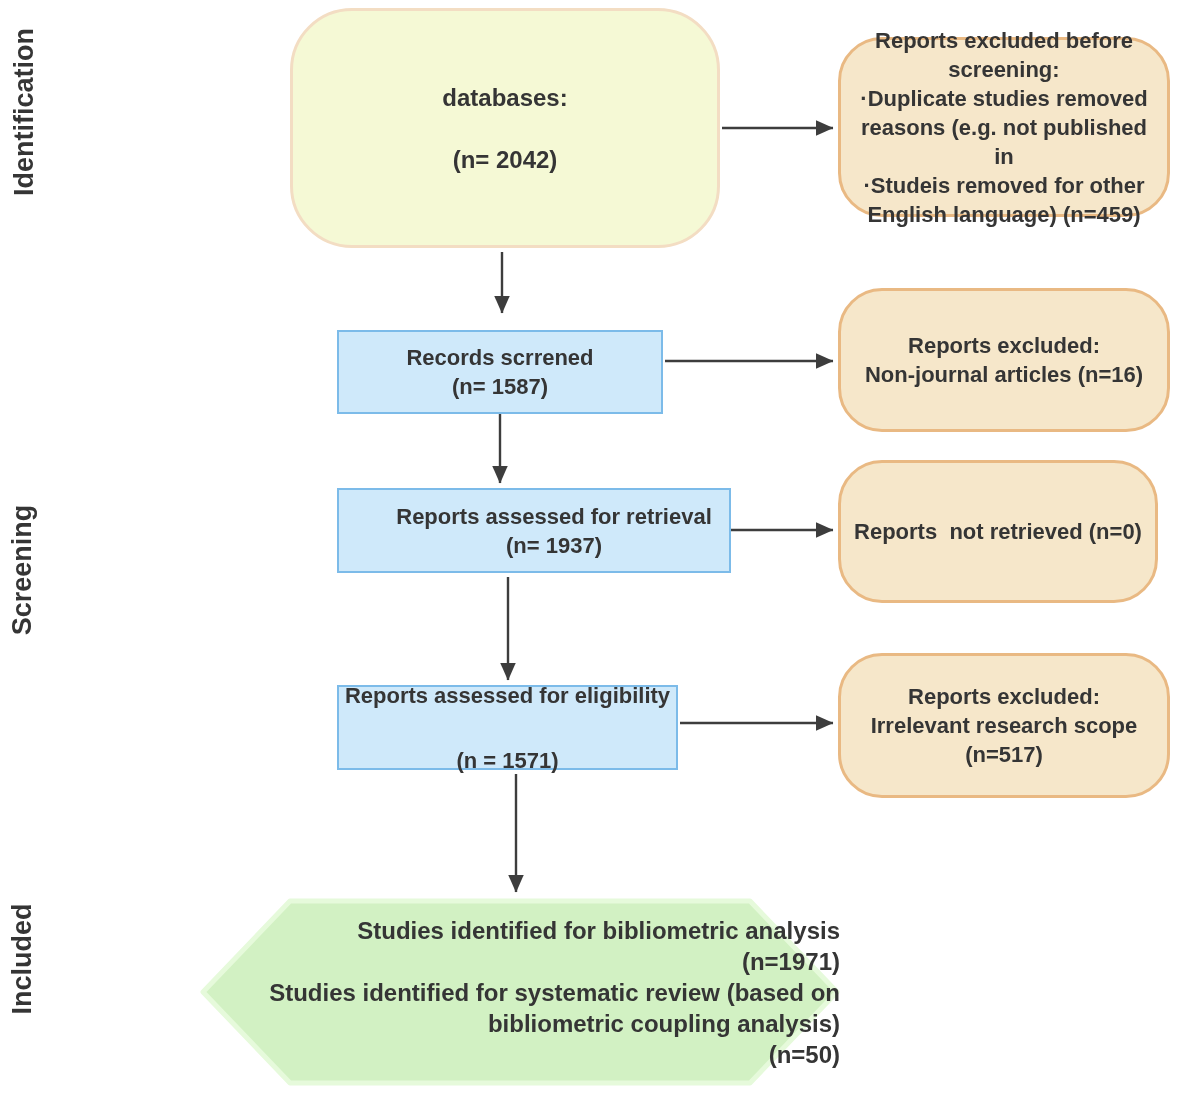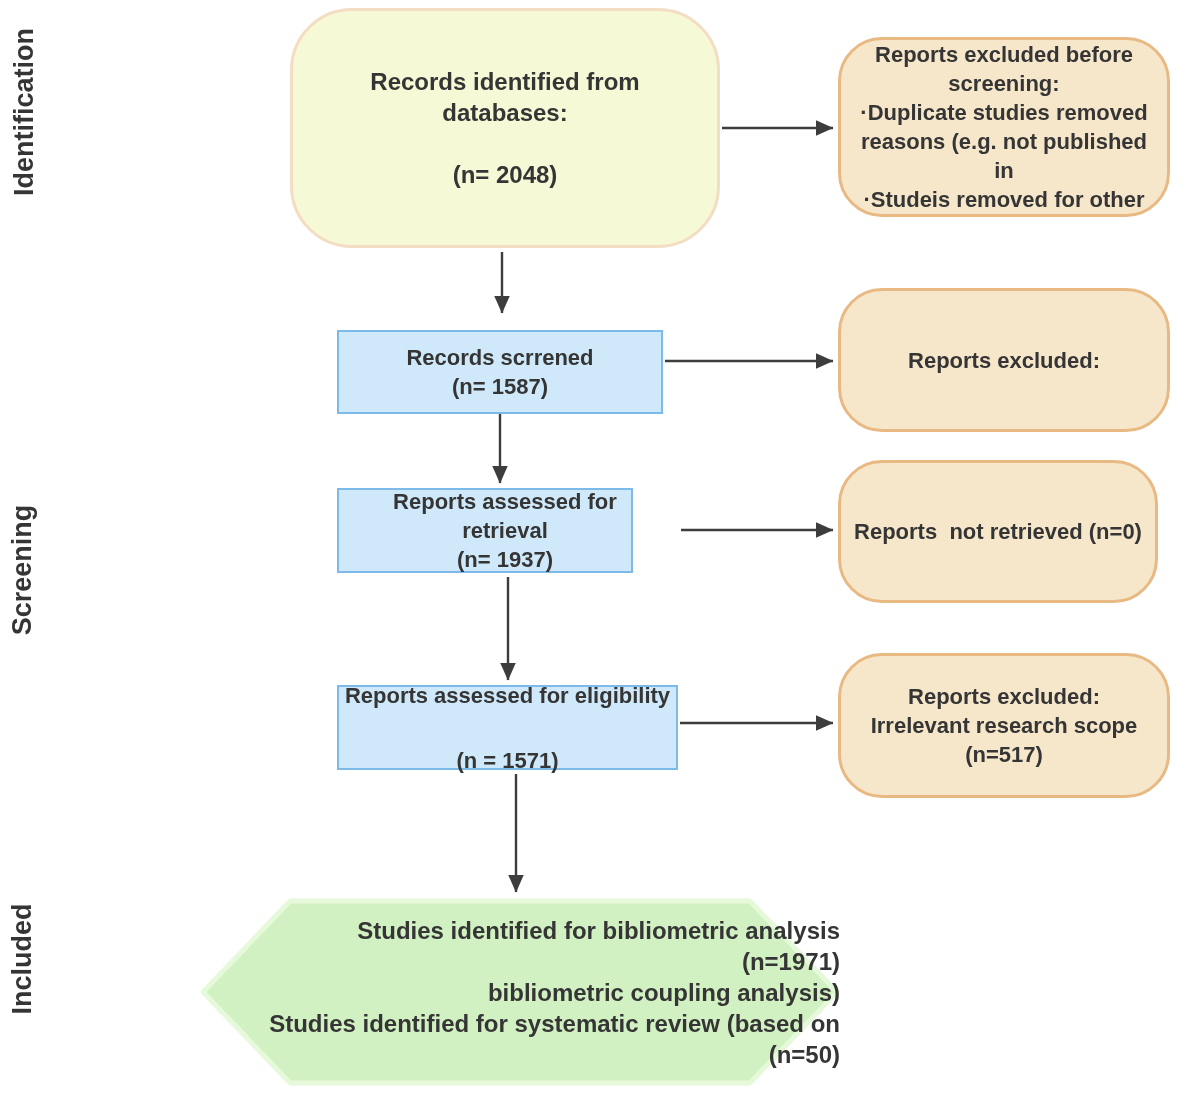--- a/index.html
+++ b/index.html
@@ -72,44 +72,45 @@
     <line x1="508" y1="577" x2="508" y2="680" marker-end="url(#arw)"></line>
     <line x1="680" y1="723" x2="833" y2="723" marker-end="url(#arw)"></line>
     <line x1="516" y1="774" x2="516" y2="892" marker-end="url(#arw)"></line>
   </svg>
 
   <div class="stage-label" style="left:24px;top:112px;">Identification</div>
   <div class="stage-label" style="left:22px;top:570px;">Screening</div>
   <div class="stage-label" style="left:22px;top:959px;">Included</div>
 
   <div class="box pill" style="left:290px;top:8px;width:430px;height:240px;">
-    <div class="line">Records identified from</div>
     <div class="line">databases:</div>
     <div class="line"></div>
-    <div class="line">(n= 2048)</div>
+    <div class="line">(n= 2042)</div>
   </div>
 
   <div class="box rounded" style="left:838px;top:37px;width:332px;height:180px;">
     <div class="line">Reports excluded before</div>
     <div class="line">screening:</div>
     <div class="line">·Duplicate studies removed</div>
     <div class="line">reasons (e.g. not published in</div>
     <div class="line">·Studeis removed for other</div>
+    <div class="line">English language) (n=459)</div>
   </div>
 
   <div class="box rect" style="left:337px;top:318px;width:326px;height:84px;margin-top:12px;">
     <div class="line">Records scrrened</div>
     <div class="line">(n= 1587)</div>
   </div>
 
   <div class="box rounded" style="left:838px;top:288px;width:332px;height:144px;">
     <div class="line">Reports excluded:</div>
+    <div class="line">Non-journal articles (n=16)</div>
   </div>
 
-  <div class="box rect" style="left:337px;top:488px;width:296px;height:85px;padding-left:40px;">
+  <div class="box rect" style="left:337px;top:488px;width:394px;height:85px;padding-left:40px;">
     <div class="line">Reports assessed for retrieval</div>
     <div class="line">(n= 1937)</div>
   </div>
 
   <div class="box rounded" style="left:838px;top:460px;width:320px;height:143px;">
     <div class="line">Reports  not retrieved (n=0)</div>
   </div>
 
   <div class="box rect" style="left:337px;top:685px;width:341px;height:85px;gap:36px;">
     <div class="line">Reports assessed for eligibility</div>
@@ -121,18 +122,18 @@
     <div class="line">Irrelevant research scope</div>
     <div class="line">(n=517)</div>
   </div>
 
   <svg class="hex-shape" viewBox="0 0 640 192">
     <polygon points="3,96 90,5 550,5 637,96 550,187 90,187"></polygon>
   </svg>
   <div class="box hex-text">
     <div class="line">Studies identified for bibliometric analysis</div>
     <div class="line">(n=1971)</div>
+    <div class="line">Studies identified for systematic review (based on</div>
     <div class="line">bibliometric coupling analysis)</div>
-    <div class="line">Studies identified for systematic review (based on</div>
     <div class="line">(n=50)</div>
   </div>
 
 </div>
 
 </body></html>

